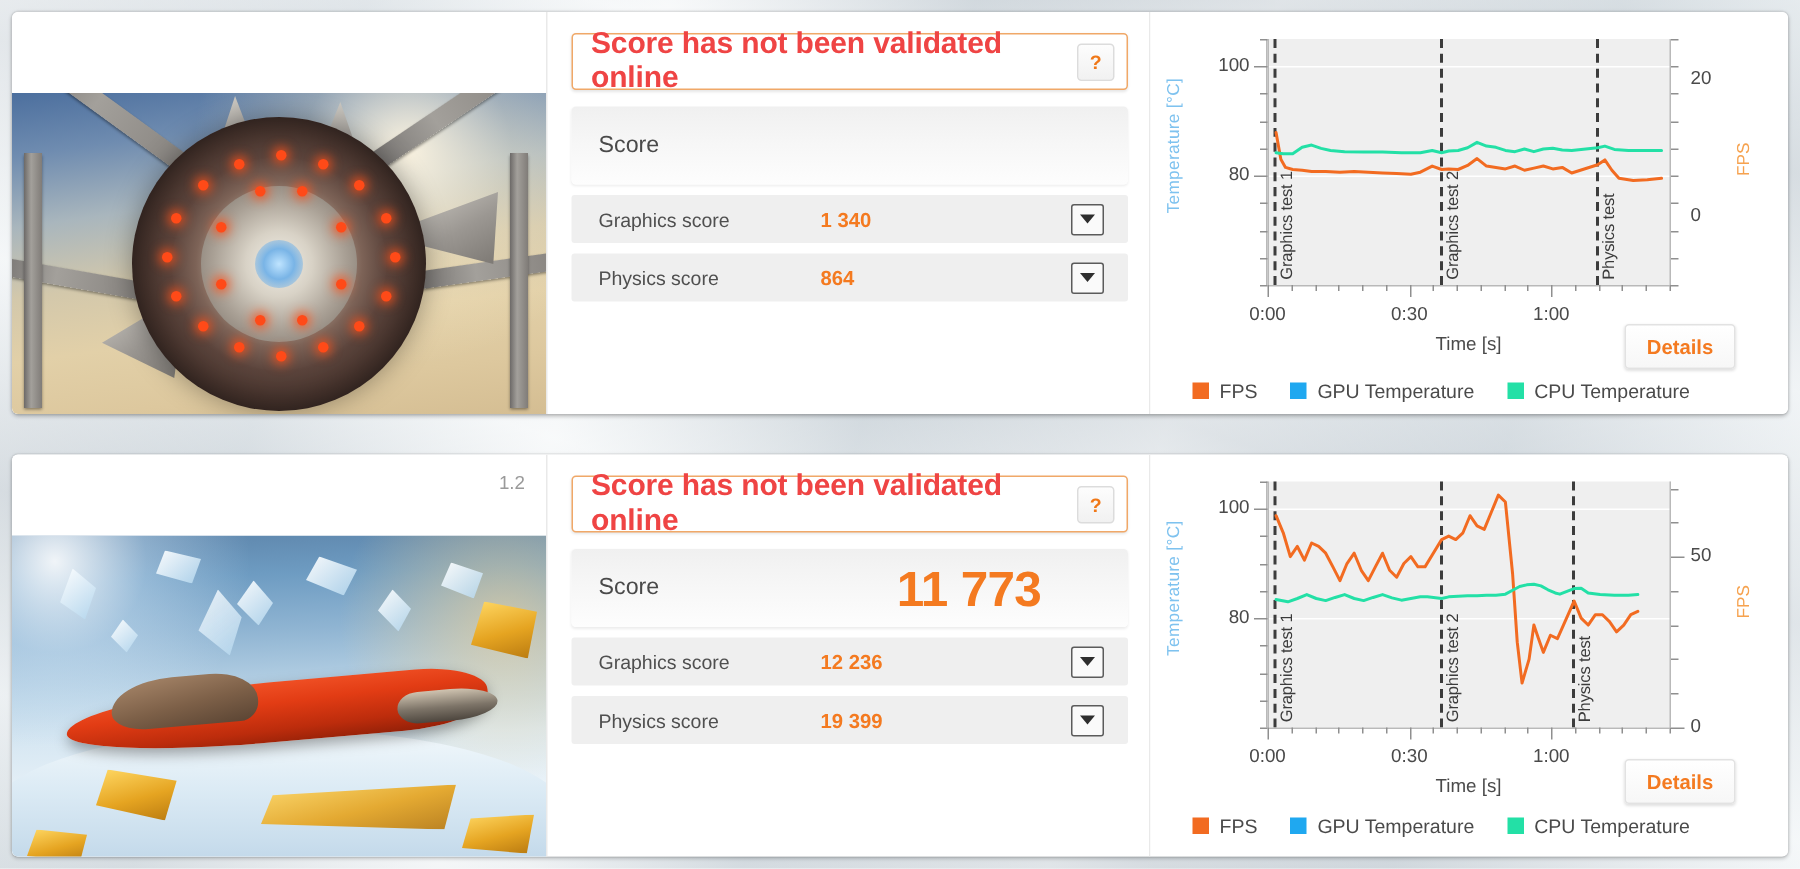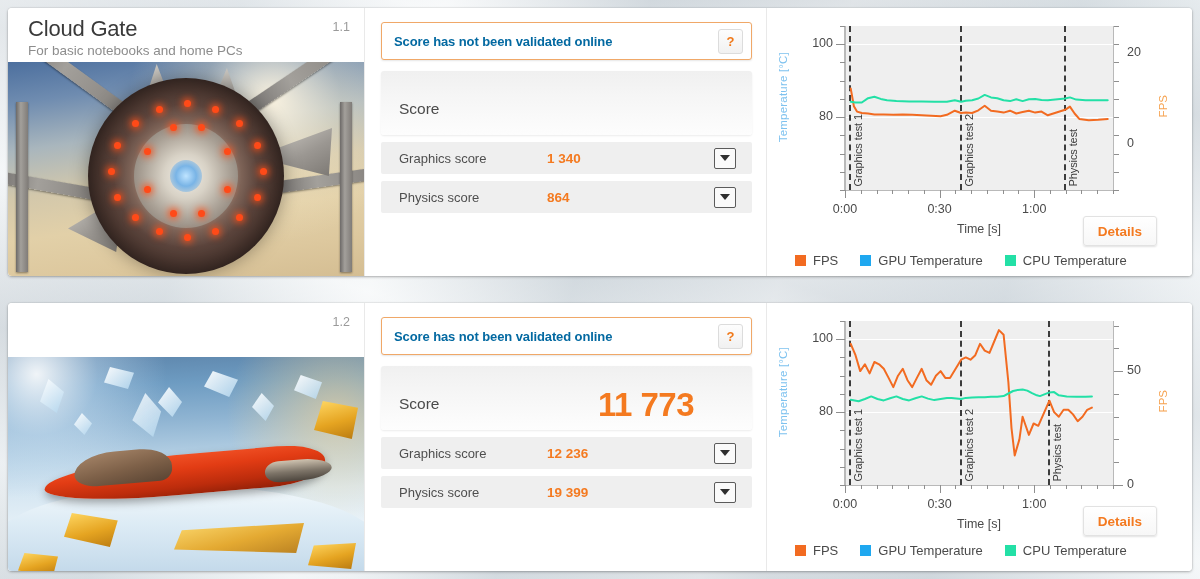--- a/index.html
+++ b/index.html
@@ -150,36 +150,36 @@
   .validate-bar {
     position: relative;
     height: 38px; box-sizing: border-box;
     border: 1px solid #f0a868;
     border-radius: 3px;
     background: #fff;
     display: flex; align-items: center;
     padding: 0 8px 0 12px;
     box-shadow: 0 1px 2px rgba(0,0,0,0.1);
   }
-  .validate-text { font-size: 13px; color: #0369a1; font-weight: 600; letter-spacing: -0.1px; flex: 1; }
+  .validate-text { font-size: 20px; color: #ef4444; font-weight: 600; letter-spacing: -0.1px; flex: 1; }
   .help-btn {
     width: 23px; height: 23px; border-radius: 3px;
     border: 1px solid #dcdcdc;
     background: linear-gradient(180deg,#fdfdfd,#f1f1f1);
     color: #f07818; font-size: 13px; font-weight: 700;
     display: flex; align-items: center; justify-content: center;
     cursor: pointer;
   }
   .score-row {
     margin-top: 11px;
     height: 52px;
     border-radius: 3px;
     background: linear-gradient(180deg,#f0f0f0 0%, #f6f6f6 42%, #fdfdfd 100%);
     display: flex; align-items: center;
-    padding: 12px 16px 0 18px;
+    padding: 0 16px 0 18px;
     box-shadow: 0 1px 2px rgba(0,0,0,0.08);
   }
   .score-label { font-size: 15.5px; color: #4a4a4a; flex: 1; }
   .score-value {
     font-size: 33px; font-weight: 700; color: #f47a20;
     letter-spacing: -0.5px; line-height: 33px;
     padding-right: 42px;
   }
   .sub-row {
     margin-top: 7px; height: 32px;
@@ -256,25 +256,20 @@
   .swatch { width: 11px; height: 11px; display: inline-block; }
 </style>
 </head>
 <body>
 
 <div class="page">
 
   <div class="card card-cg">
 
     <div class="left-col">
-      <div class="title-bar">
-        <div class="test-name">Cloud Gate</div>
-        <div class="test-desc">For basic notebooks and home PCs</div>
-        <div class="test-ver">1.1</div>
-      </div>
       <div class="thumb">
         <div class="thumb-inner">
           <div class="cg-sky"></div>
           <div class="cg-arm" style="left:-6px;top:8px;width:150px;height:13px;transform:rotate(36deg);"></div>
           <div class="cg-arm" style="left:220px;top:4px;width:150px;height:13px;transform:rotate(-34deg);"></div>
           <div class="cg-arm" style="left:-18px;top:118px;width:118px;height:12px;transform:rotate(10deg);"></div>
           <div class="cg-arm" style="left:262px;top:112px;width:118px;height:12px;transform:rotate(-8deg);"></div>
           <div class="cg-arm" style="left:8px;top:40px;width:12px;height:170px;"></div>
           <div class="cg-arm" style="left:332px;top:40px;width:12px;height:170px;"></div>
           <div class="cg-fin" style="left:128px;top:2px;width:46px;height:66px;clip-path:polygon(45% 0,100% 100%,0 96%);"></div>

